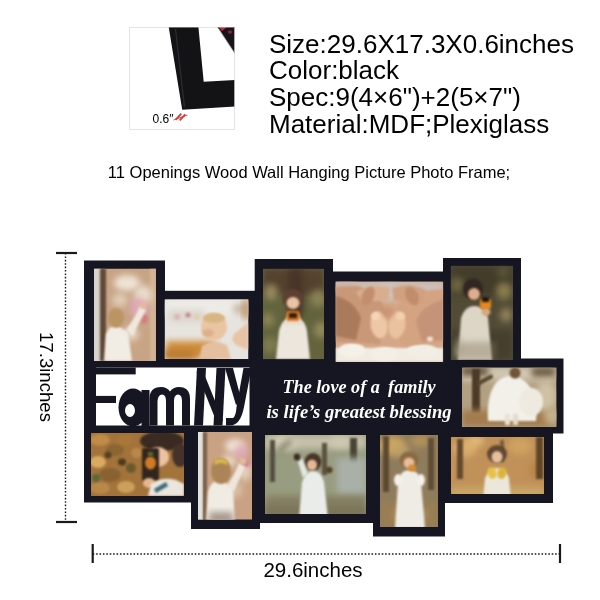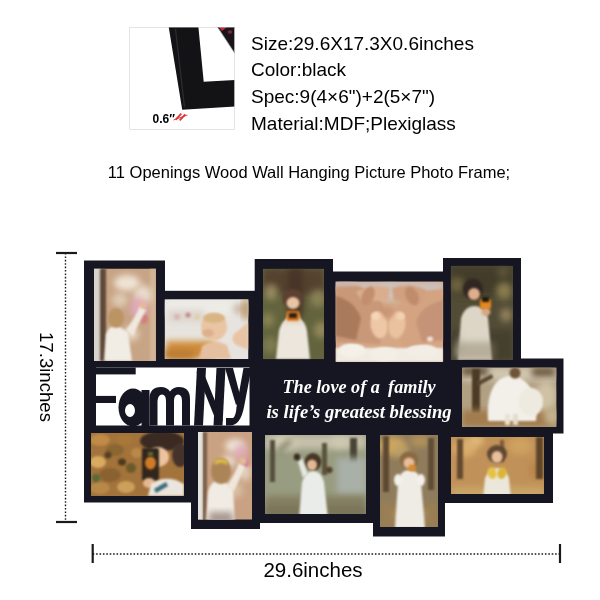--- a/index.html
+++ b/index.html
@@ -321,17 +321,17 @@
 <g stroke="#1a1a1a">
 <line x1="65.5" y1="253" x2="65.5" y2="522" stroke-width="1.4" stroke-dasharray="1.6 1.8"></line>
 <line x1="56" y1="253" x2="77" y2="253" stroke-width="2.2"></line>
 <line x1="56" y1="522" x2="77" y2="522" stroke-width="2.2"></line>
 <line x1="92.7" y1="554" x2="560" y2="554" stroke-width="1.4" stroke-dasharray="1.6 1.8"></line>
 <line x1="92.7" y1="544" x2="92.7" y2="563" stroke-width="2.2"></line>
 <line x1="560" y1="544" x2="560" y2="563" stroke-width="2.2"></line>
 </g>
 </svg>
 
-<div class="abs" style="left:251px;top:30.5px;font-size:19px;line-height:26.7px;">Size:29.6X17.3X0.6inches<br>Color:black<br>Spec:9(4×6")+2(5×7")<br>Material:MDF;Plexiglass</div>
+<div class="abs" style="left:269px;top:30.5px;font-size:26px;line-height:26.7px;">Size:29.6X17.3X0.6inches<br>Color:black<br>Spec:9(4×6")+2(5×7")<br>Material:MDF;Plexiglass</div>
 <div class="abs" style="left:0;top:163px;width:618px;text-align:center;font-size:16.5px;">11 Openings Wood Wall Hanging Picture Photo Frame;</div>
 <div class="abs" style="left:46px;top:377px;transform:translate(-50%,-50%) rotate(90deg);font-size:18.6px;white-space:nowrap;">17.3inches</div>
 <div class="abs" style="left:0;top:558px;width:626px;text-align:center;font-size:20.5px;">29.6inches</div>
-<div class="abs" style="left:152.5px;top:112px;font-size:12px;font-weight:bold;">0.6″</div>
+<div class="abs" style="left:152.5px;top:112px;font-size:12px;">0.6″</div>
 </div>
 </body></html>

